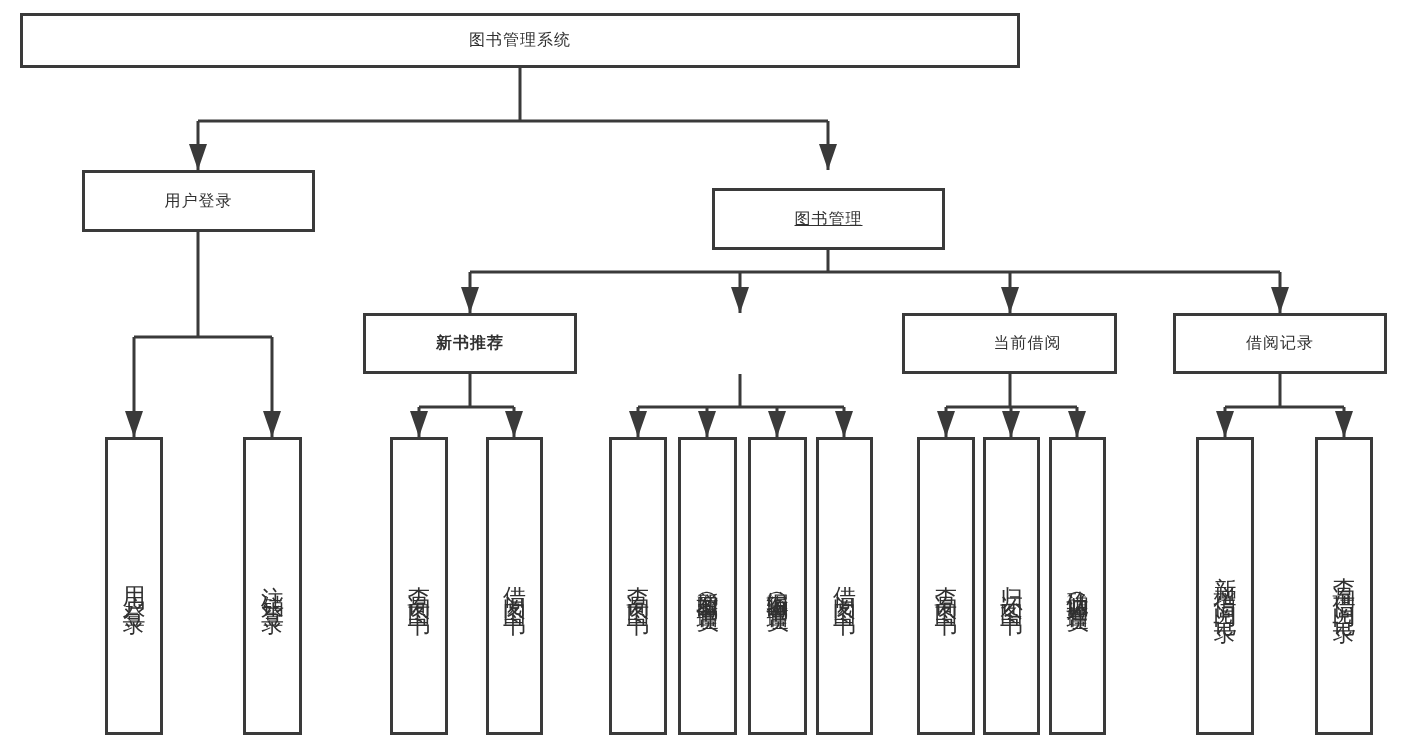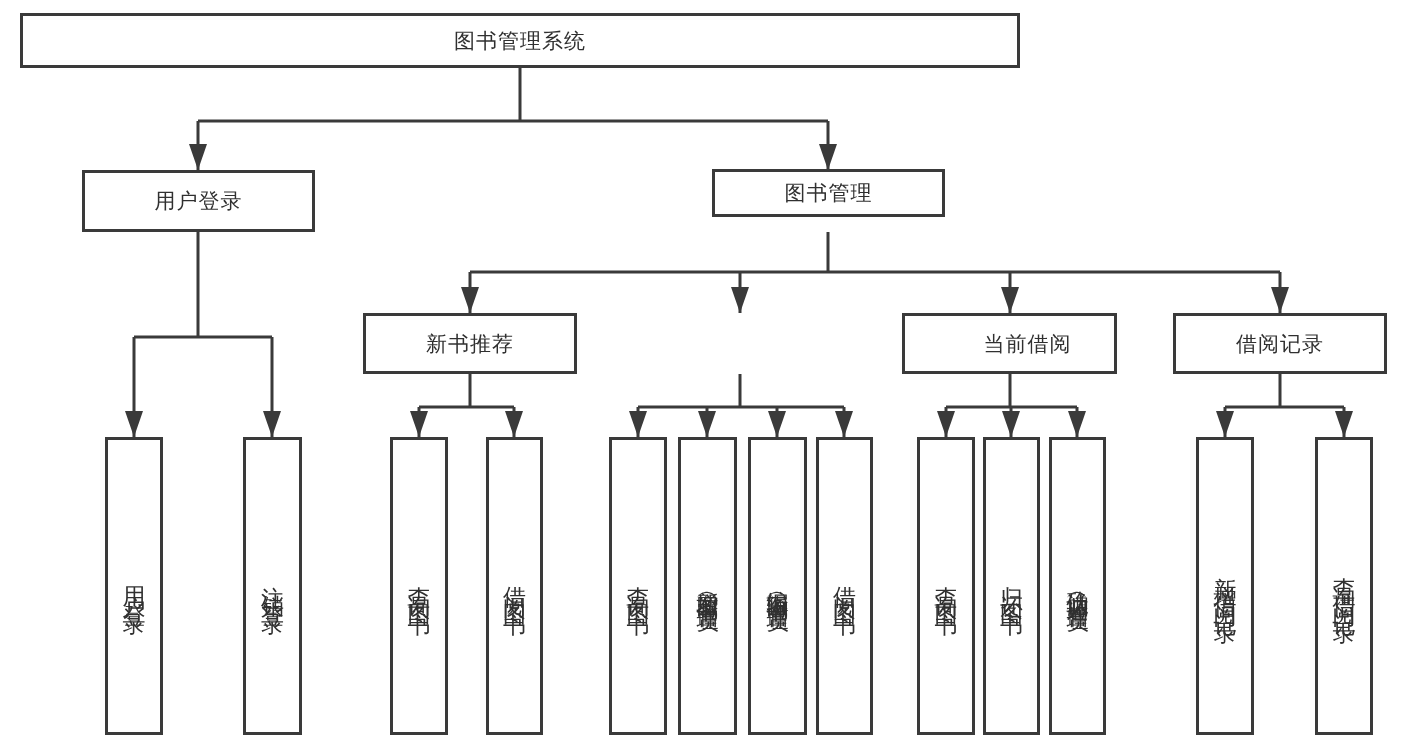--- a/index.html
+++ b/index.html
@@ -7,21 +7,21 @@
     position:relative; width:1405px; height:747px; background:#ffffff;
     font-family:"Liberation Sans", sans-serif; overflow:hidden;
   }
   .connectors { position:absolute; left:0; top:0; width:1405px; height:747px; }
   .node {
     position:absolute; box-sizing:border-box;
     border:3px solid #3a3a3a; background:#ffffff; color:#303030;
     display:flex; align-items:center; justify-content:center;
     text-align:center;
   }
-  .h { font-size:21px; letter-spacing:1px; }
+  .h { font-size:16px; letter-spacing:1px; }
   .v {
     writing-mode:vertical-rl; text-orientation:mixed;
     font-size:23px; letter-spacing:9px; line-height:1;
   }
   .v.tight { letter-spacing:3px; font-size:22px; }
   .watermark {
     position:absolute; right:14px; bottom:4px;
     font-size:23px; letter-spacing:1px;
     color:rgba(172,172,172,0.88); z-index:5; white-space:nowrap;
   }
@@ -59,23 +59,23 @@
       <polygon points="1002,411 1020,411 1011,437"></polygon>
       <polygon points="1068,411 1086,411 1077,437"></polygon>
       <polygon points="1216,411 1234,411 1225,437"></polygon>
       <polygon points="1335,411 1353,411 1344,437"></polygon>
     </g>
   </svg>
 
   <div class="node h" style="left:20px; top:13px; width:1000px; height:55px;">图书管理系统</div>
 
   <div class="node h" style="left:82px; top:170px; width:233px; height:62px;">用户登录</div>
-  <div class="node h" style="left:712px; top:169px; width:233px; height:48px;">图书管理</div>
+  <div class="node h" style="left:712px; top:188px; width:233px; height:62px;text-decoration:underline;">图书管理</div>
 
-  <div class="node h" style="left:363px; top:313px; width:214px; height:61px;">新书推荐</div>
+  <div class="node h" style="left:363px; top:313px; width:214px; height:61px;font-weight:bold;">新书推荐</div>
   <div class="node h" style="left:902px; top:313px; width:215px; height:61px;padding-left:36px;">当前借阅</div>
   <div class="node h" style="left:1173px; top:313px; width:214px; height:61px;">借阅记录</div>
 
   <div class="node v" style="left:105px; top:437px; width:58px; height:298px;">用户登录</div>
   <div class="node v" style="left:243px; top:437px; width:59px; height:298px;">注销登录</div>
 
   <div class="node v" style="left:390px; top:437px; width:58px; height:298px;">查询图书</div>
   <div class="node v" style="left:486px; top:437px; width:57px; height:298px;">借阅图书</div>
 
   <div class="node v" style="left:609px; top:437px; width:58px; height:298px;">查询图书</div>

